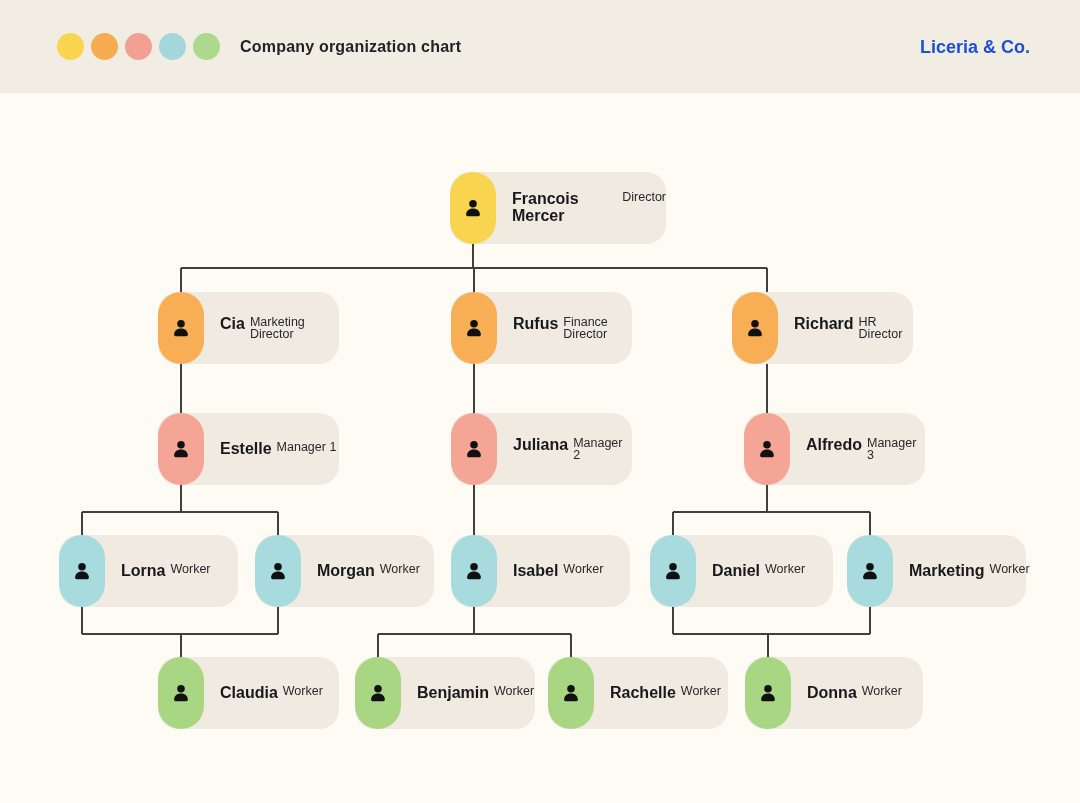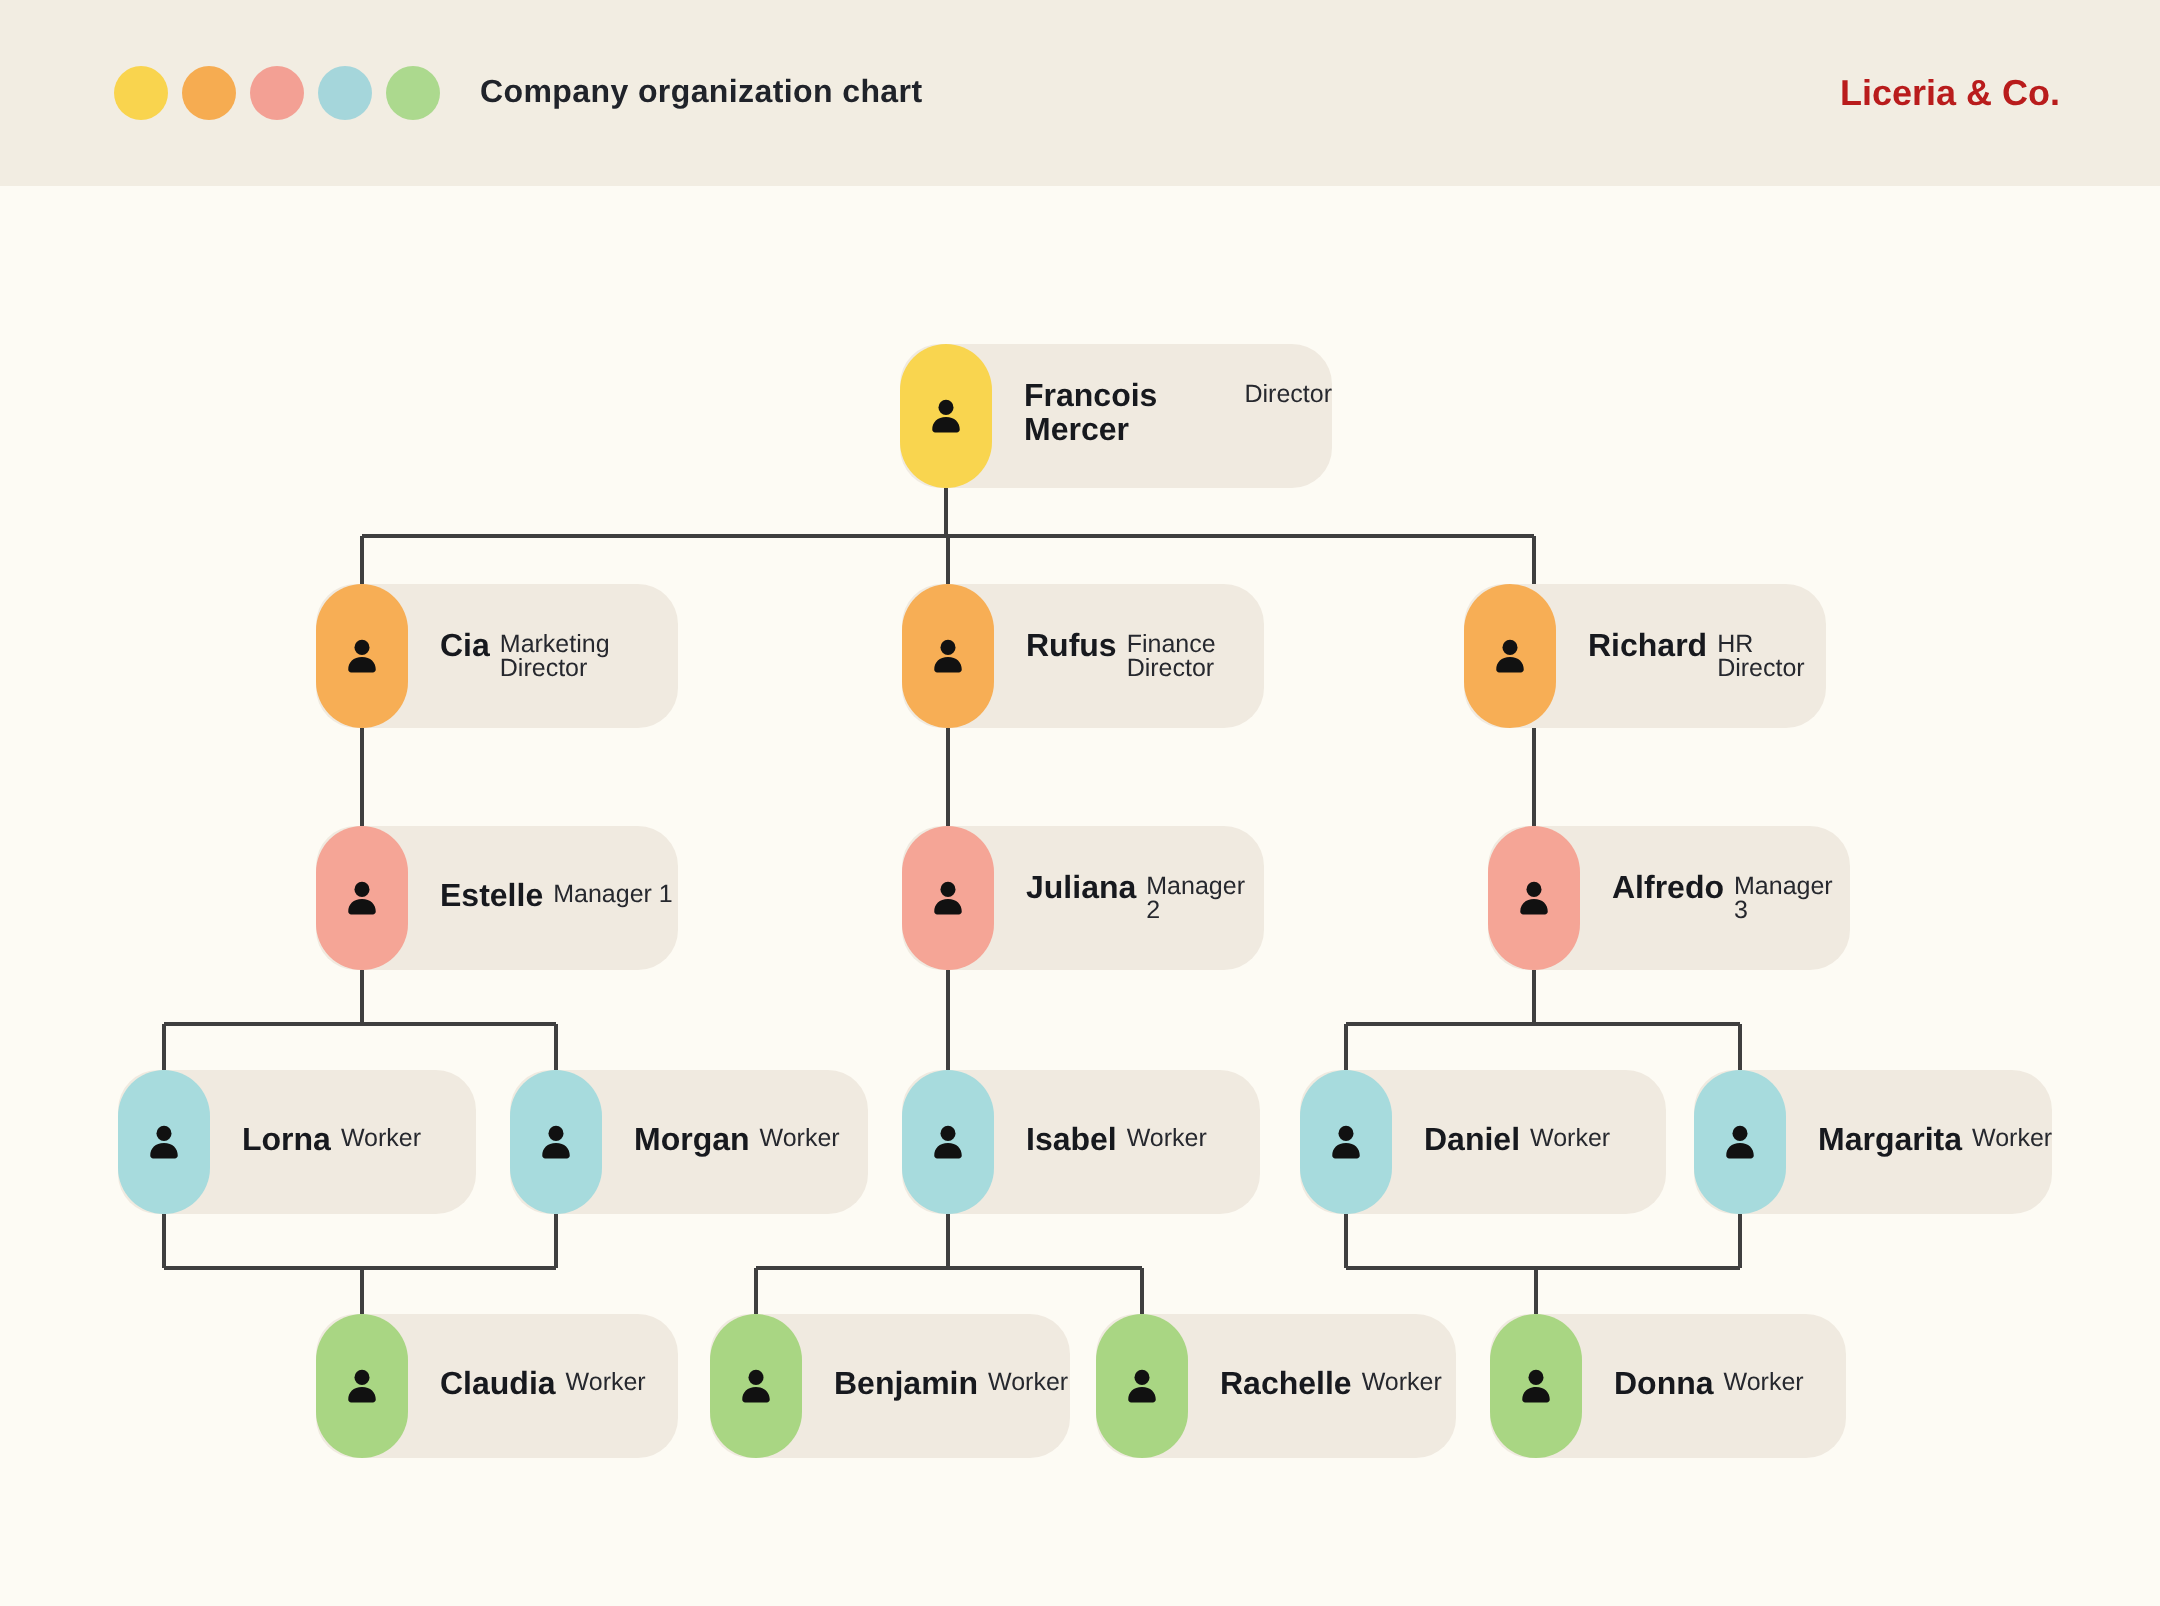--- a/index.html
+++ b/index.html
@@ -20,21 +20,21 @@
     display:flex;align-items:center;
   }
   #dots{display:flex;gap:7px;margin-left:57px;}
   .dot{width:27px;height:27px;border-radius:50%;}
   #header-title{
     margin-left:20px;
     font-size:16px;font-weight:600;color:#20232a;letter-spacing:.2px;
   }
   #brand{
     position:absolute;right:50px;top:50%;transform:translateY(-50%);
-    font-size:18px;font-weight:700;color:#b91c1c;
+    font-size:18px;font-weight:700;color:#1d4ed8;
   }
   
   #canvas{position:absolute;left:0;top:93px;width:1080px;height:710px;}
   #edges-svg{position:absolute;left:0;top:0;z-index:0;}
   
   .node{
     position:absolute;z-index:1;
     height:72px;
     background:#F0EAE0;
     border-radius:20px;
@@ -205,21 +205,21 @@
         </div>
       </div>
       <div class="node" style="left: 847px; top: 442px; width: 179px;">
         <div class="pill" style="background:#A7DBDD">
           <svg width="22" height="22" viewBox="0 0 24 24" fill="#111111">
             <circle cx="12" cy="7.3" r="4.1"></circle>
             <path d="M12 12.6c-4.7 0-7.5 3-7.5 6.8 0 .9.7 1.6 1.6 1.6h11.8c.9 0 1.6-.7 1.6-1.6 0-3.8-2.8-6.8-7.5-6.8z"></path>
           </svg>
         </div>
         <div class="txt">
-          <div class="name">Margarita</div>
+          <div class="name">Marketing</div>
           <div class="role">Worker</div>
         </div>
       </div>
       <div class="node" style="left: 158px; top: 564px; width: 181px;">
         <div class="pill" style="background:#A9D683">
           <svg width="22" height="22" viewBox="0 0 24 24" fill="#111111">
             <circle cx="12" cy="7.3" r="4.1"></circle>
             <path d="M12 12.6c-4.7 0-7.5 3-7.5 6.8 0 .9.7 1.6 1.6 1.6h11.8c.9 0 1.6-.7 1.6-1.6 0-3.8-2.8-6.8-7.5-6.8z"></path>
           </svg>
         </div>

